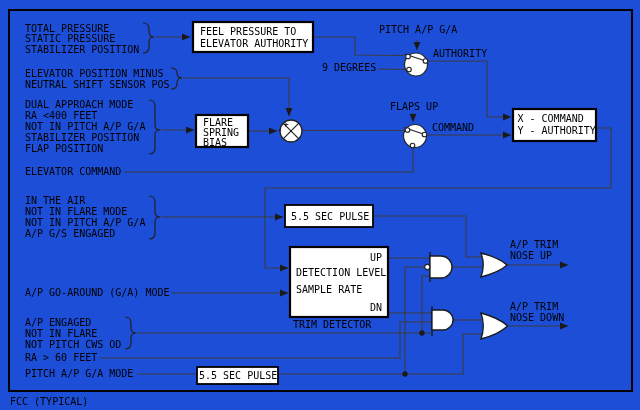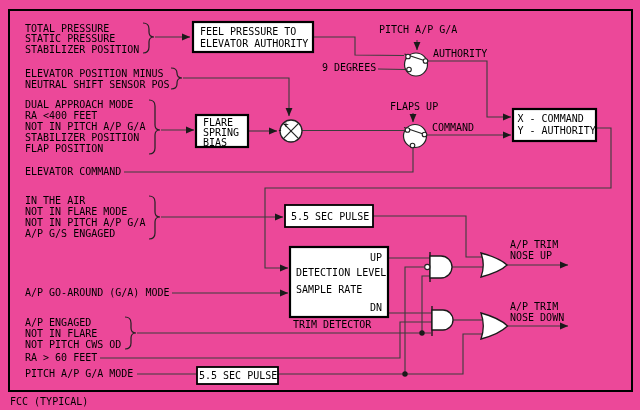--- a/index.html
+++ b/index.html
@@ -1,16 +1,16 @@
 <!DOCTYPE html>
 <html><head>
 <meta charset="utf-8">
 <style>
   html,body{margin:0;padding:0;background:#e8e8e8;}
-  .stage{width:640px;height:410px;background:#ec4899;position:relative;overflow:hidden;}
+  .stage{width:640px;height:410px;background:#1d4ed8;position:relative;overflow:hidden;}
   svg{display:block;}
   .t{font-family:"DejaVu Sans Mono","Liberation Mono",monospace;font-size:10px;fill:#000;}
   .ts{font-family:"DejaVu Sans Mono","Liberation Mono",monospace;font-size:9px;fill:#000;text-anchor:middle;}
   .wire{stroke:#3c3c3c;stroke-width:1.1;fill:none;}
   .boxr{fill:#fff;stroke:#000;stroke-width:2.2;}
   .boxthin{fill:#fff;stroke:#000;stroke-width:1.8;}
   .gate{fill:#fff;stroke:#1a1a1a;stroke-width:1.3;}
   .brace{fill:none;stroke:#222;stroke-width:1.2;}
   .contact{fill:#fff;stroke:#222;stroke-width:1.1;}
   .dot{fill:#1a1a1a;}

